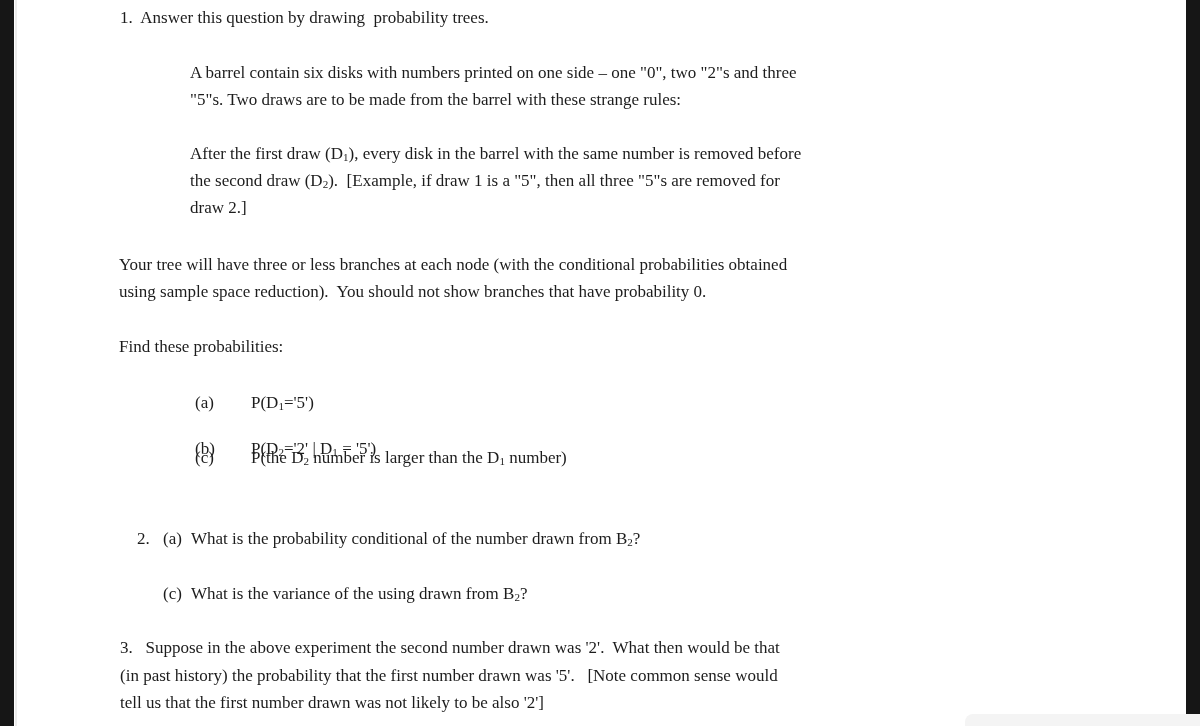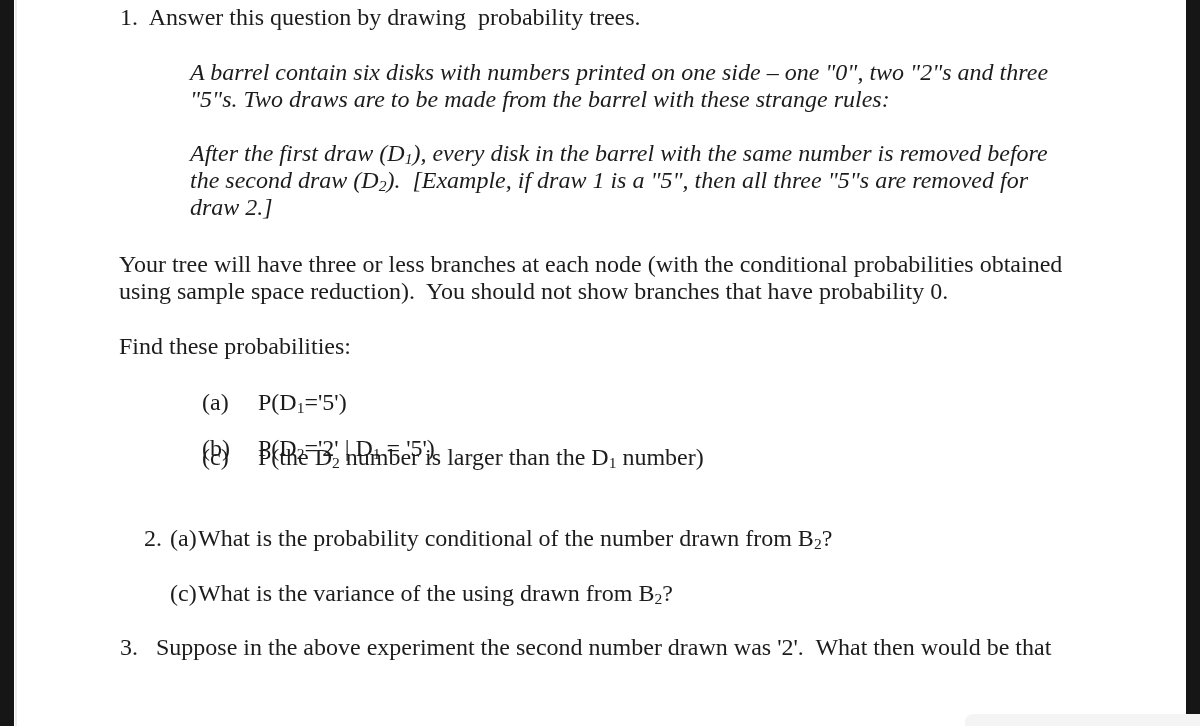--- a/index.html
+++ b/index.html
@@ -41,24 +41,24 @@
     bottom: 0;
     left: 965px;
     height: 12px;
     background: #f4f4f4;
     border-top-left-radius: 8px;
     z-index: 3;
   }
   .line {
     position: absolute;
     white-space: pre;
-    font-size: 24px;
+    font-size: 17px;
     line-height: 27.5px;
   }
-  .italic { font-style: italic; }
+  .italic { }
   .b { font-weight: normal; }
   sub {
     font-size: 0.65em;
     vertical-align: -0.22em;
     line-height: 0;
   }
   .ilabel  { display: inline-block; width: 56px; }
   .qnum    { display: inline-block; width: 26px; }
   .ilabel2 { display: inline-block; width: 28px; }
 </style>
@@ -97,14 +97,16 @@
   </div>
 
   <div class="line" style="left:120px; top:497px">
     <span class="qnum">2.</span><span class="ilabel2">(a)</span><span><span>What is the </span><span class="b">probability conditional</span><span> of the number drawn from B</span><sub>2</sub><span>?</span></span>
   </div>
   <div class="line" style="left:146px; top:552px">
     <span class="ilabel2">(c)</span><span><span>What is the variance of the using drawn from B</span><sub>2</sub><span>?</span></span>
   </div>
 
   <div class="line" style="left:120px; top:634px"><span>3.   Suppose in the above experiment </span><span class="b">the second number drawn was '2'</span><span>.  What then would be that</span></div>
+  <div class="line" style="left:120px; top:662px"><span>(in past history) the probability that the first number drawn was '5'.   [Note common sense would</span></div>
+  <div class="line" style="left:120px; top:689px"><span>tell us that the first number drawn was not likely to be also '2']</span></div>
 
 </div>
 
 </body></html>

